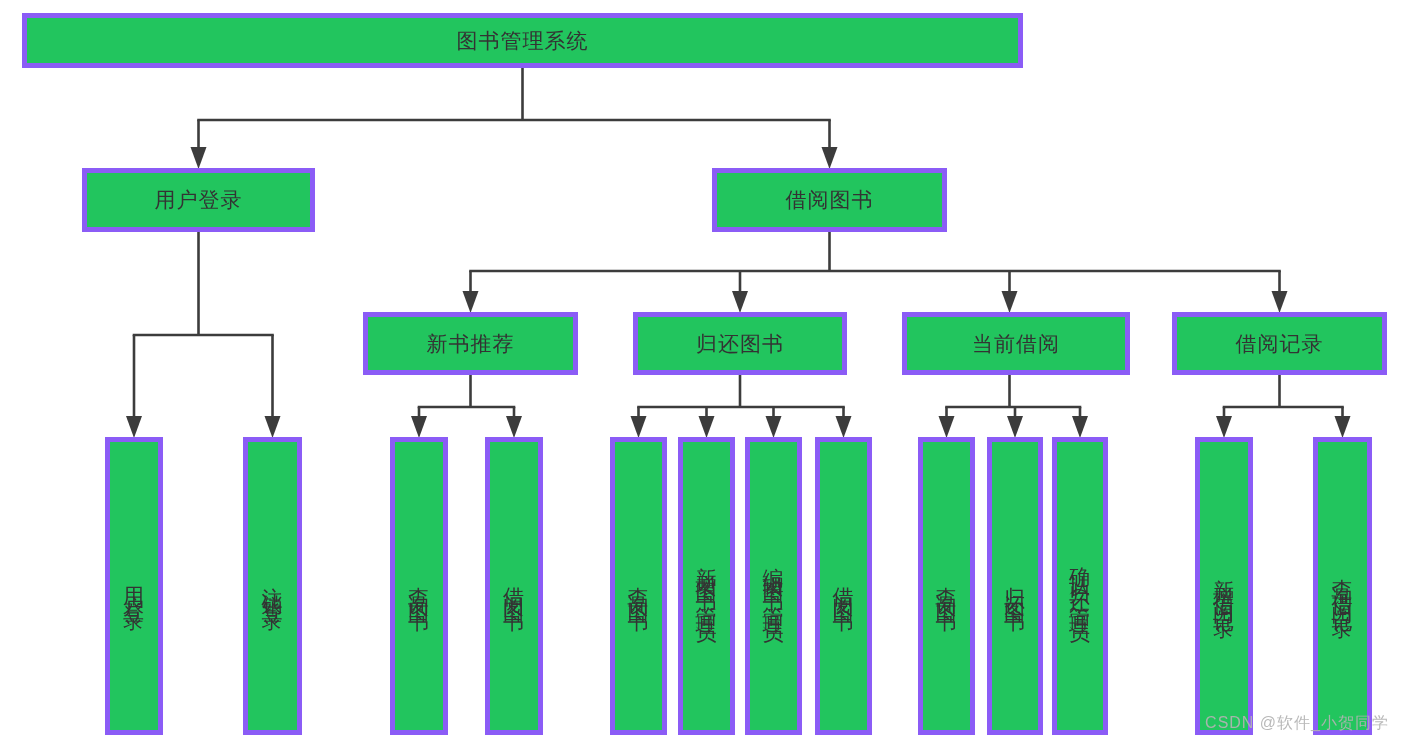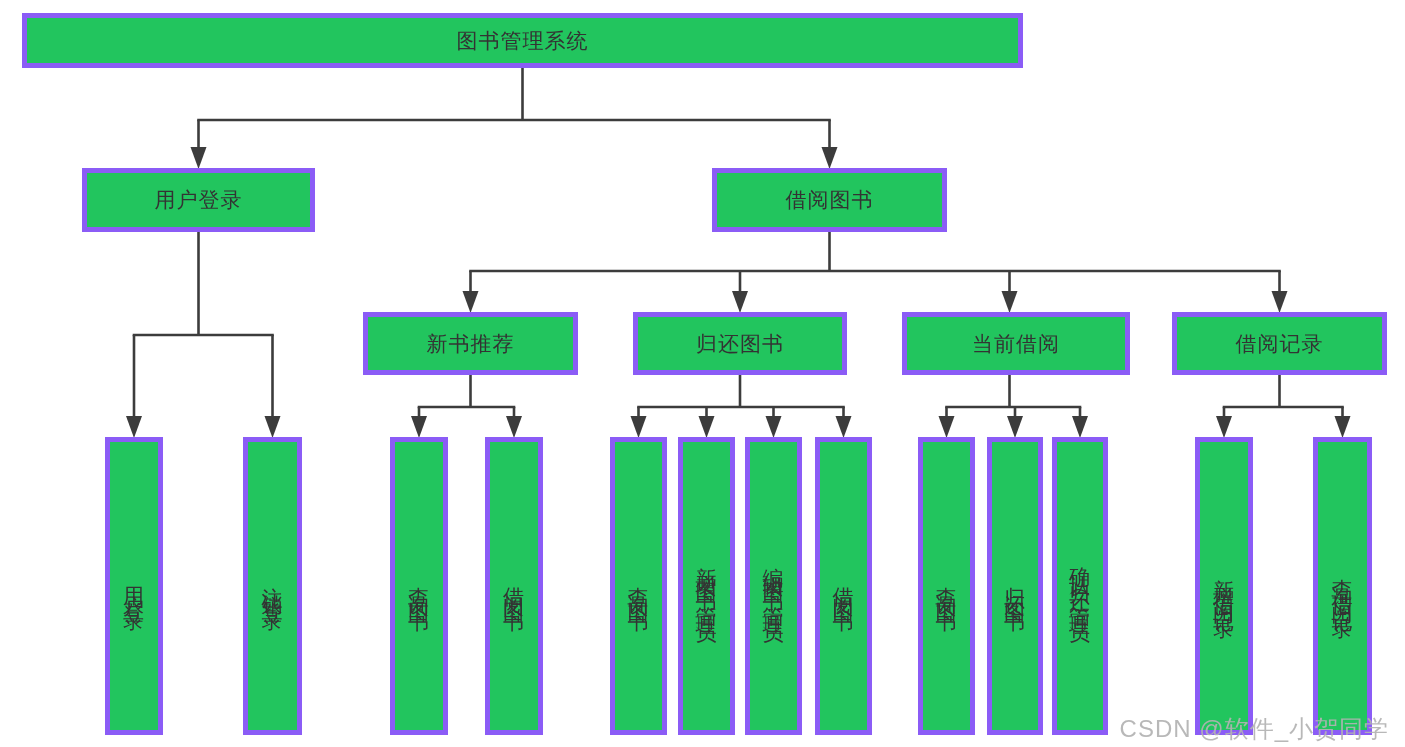--- a/index.html
+++ b/index.html
@@ -24,21 +24,21 @@
   }
   .node.vertical span{
     writing-mode:vertical-rl;
     letter-spacing:8px;
     line-height:1;
   }
   .watermark{
     position:absolute;z-index:3;
     right:16px;top:713px;
     color:#b3b3b3;opacity:.92;
-    font-size:24px;letter-spacing:1px;
+    font-size:16px;letter-spacing:1px;
     white-space:nowrap;
   }
 </style>
 </head>
 <body>
 
 <div id="stage">
   <svg id="wires" width="1405" height="747">
       <line x1="522.5" y1="68" x2="522.5" y2="120" stroke="#3c3c3c" stroke-width="2.6"></line>
       <line x1="197.2" y1="120" x2="830.8" y2="120" stroke="#3c3c3c" stroke-width="2.6"></line>

